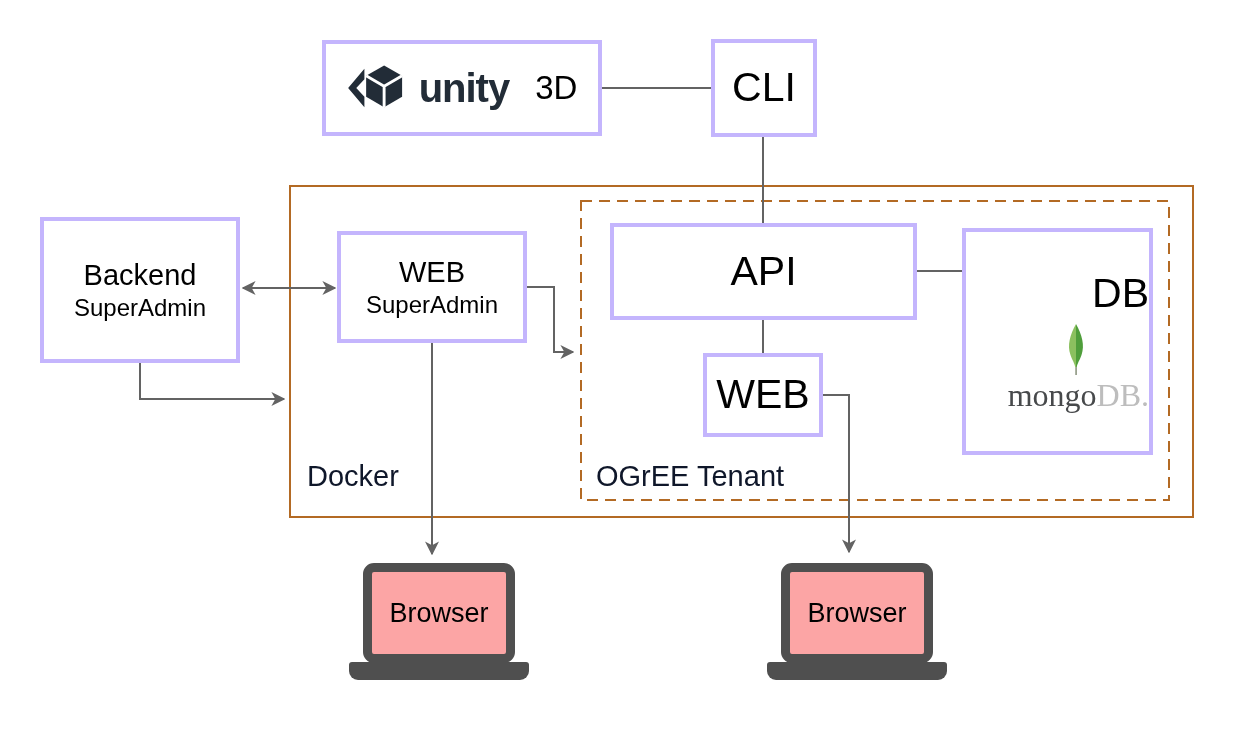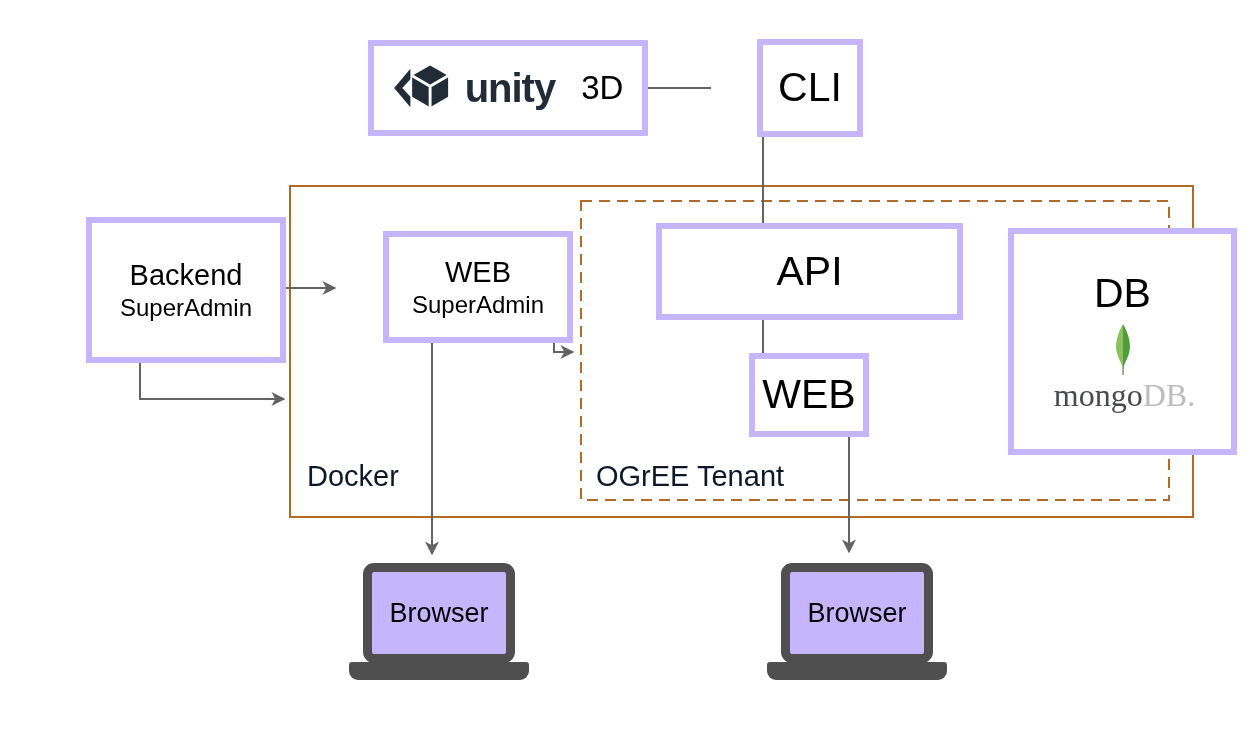--- a/index.html
+++ b/index.html
@@ -5,56 +5,56 @@
   html,body{margin:0;padding:0;background:#ffffff;}
   .canvas{
     position:relative;width:1244px;height:740px;background:#ffffff;overflow:hidden;
     font-family:"Liberation Sans",sans-serif;color:#000;
   }
   .layer{position:absolute;left:0;top:0;width:1244px;height:740px;}
   svg.layer{pointer-events:none;}
 
   
   .node{
-    position:absolute;background:#ffffff;border:6px solid #c4b5fd;
+    position:absolute;background:#ffffff;border:4px solid #c4b5fd;
     display:flex;flex-direction:column;align-items:center;justify-content:center;
-    box-sizing:border-box;line-height:1.15;margin-left:46px;
+    box-sizing:border-box;line-height:1.15;
   }
   .node .title{font-size:29px;}
   .node .subtitle{font-size:24px;margin-top:2px;}
   .big-label{font-size:41px;}
 
   
   #unity-box{left:322px;top:40px;width:280px;height:96px;flex-direction:row;gap:12px;}
   #cli-box{left:711px;top:39px;width:106px;height:98px;}
   #backend-box{left:40px;top:217px;width:200px;height:146px;}
   #websa-box{left:337px;top:231px;width:190px;height:112px;}
   #api-box{left:610px;top:223px;width:307px;height:97px;}
   #webt-box{left:703px;top:353px;width:120px;height:84px;}
-  #db-box{left:962px;top:228px;width:229px;height:227px;}
+  #db-box{left:962px;top:228px;width:191px;height:227px;align-items:flex-end;}
 
   .unity-wordmark{font-size:40px;font-weight:bold;color:#222c37;letter-spacing:-1px;margin-left:2px;}
   .unity-suffix{font-size:33px;color:#000000;margin-left:14px;}
 
   .mongo-row{display:flex;align-items:center;margin-top:6px;flex-direction:column;}
   .mongo-text{font-family:"Liberation Serif",serif;font-size:32px;color:#47494b;margin-left:4px;}
   .mongo-text .light{color:#bdbdbd;}
 
   
   .container-label{
     position:absolute;font-size:29px;color:#0f172a;white-space:nowrap;
   }
   #docker-label{left:307px;top:460px;}
   #ogree-label{left:596px;top:460px;}
 
   
   .laptop{position:absolute;width:180px;height:120px;}
   .laptop .screen{
     position:absolute;left:14px;top:0;width:152px;height:100px;box-sizing:border-box;
-    border:9px solid #4f4f4f;border-radius:11px;background:#c4b5fd;
+    border:9px solid #4f4f4f;border-radius:11px;background:#fca5a5;
     display:flex;align-items:center;justify-content:center;
   }
   .laptop .screen .label{font-size:27px;}
   .laptop .base{
     position:absolute;left:0;top:99px;width:180px;height:18px;background:#4f4f4f;
     border-radius:3px 3px 9px 9px;
   }
   #browser-left{left:349px;top:563px;}
   #browser-right{left:767px;top:563px;}
 </style>

